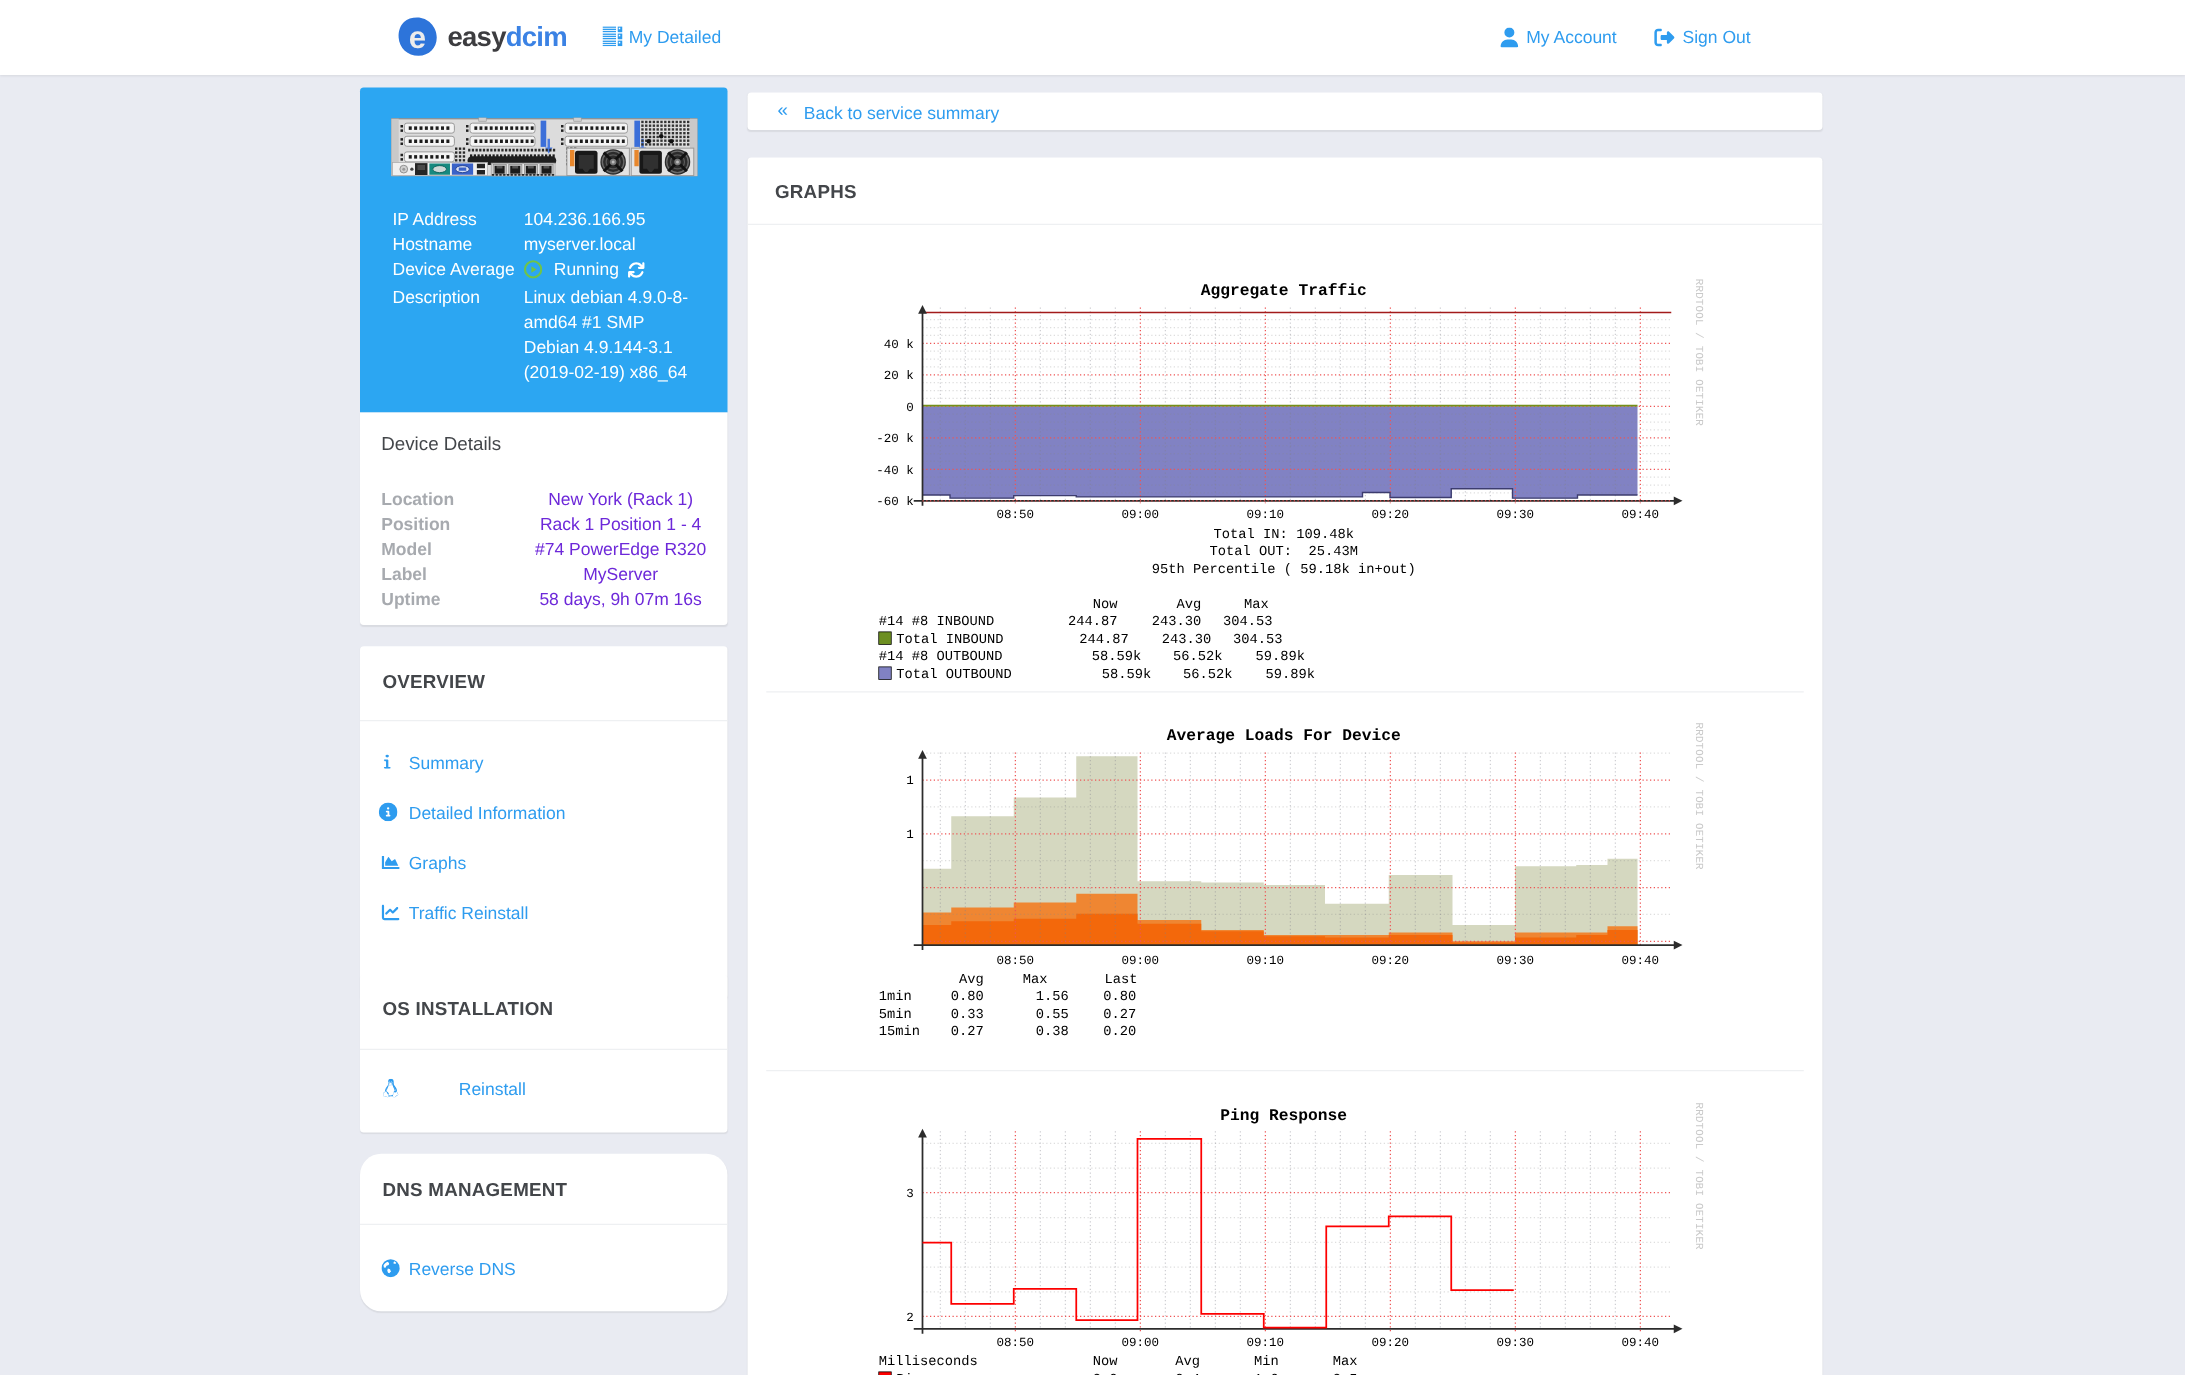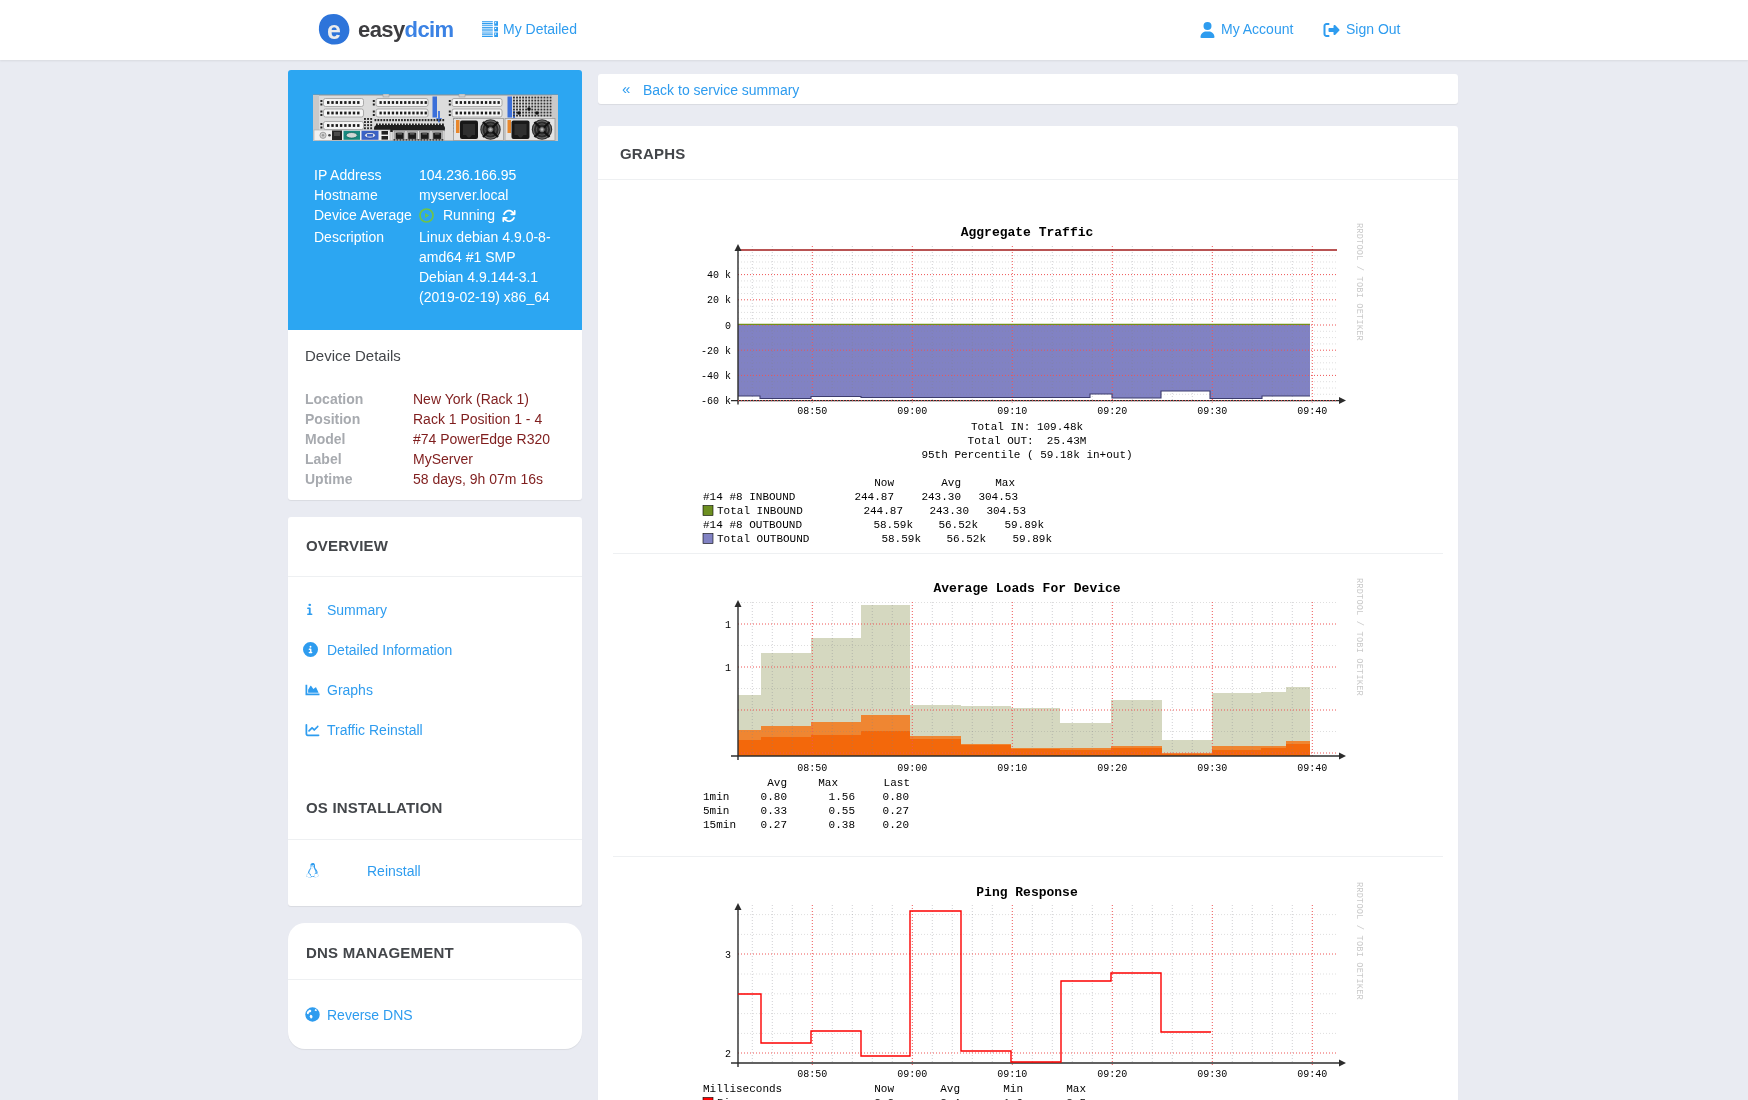--- a/index.html
+++ b/index.html
@@ -414,21 +414,21 @@
   </div>
   <div style="position:absolute;left:0;top:62px">Description</div>
   <div style="position:absolute;left:105px;top:62px;width:150px;">Linux debian 4.9.0-8-<br>amd64 #1 SMP<br>Debian 4.9.144-3.1<br>(2019-02-19) x86_64</div>
 </div>
 
 <div class="panel" style="left:288px;top:330px;width:294px;height:170px;border-top-left-radius:0;border-top-right-radius:0;">
   <div style="position:absolute;left:17px;top:16.5px;font-size:15px;color:#43464a;">Device Details</div>
   <div style="position:absolute;left:17px;top:59px;font-size:14px;line-height:20px;color:#a7aaaf;font-weight:bold;">
     Location<br>Position<br>Model<br>Label<br>Uptime
   </div>
-  <div style="position:absolute;left:125px;top:59px;font-size:14px;line-height:20px;color:#7f1d1d;">
+  <div style="position:absolute;left:140px;top:59px;font-size:14px;line-height:20px;color:#6d28d9;text-align:center;">
     New York (Rack 1)<br>Rack 1 Position 1 - 4<br>#74 PowerEdge R320<br>MyServer<br>58 days, 9h 07m 16s
   </div>
 </div>
 
 <div class="panel" style="left:288px;top:517px;width:294px;height:282px;">
   <div class="phead" style="top:20px;">OVERVIEW</div>
   <div class="pdiv" style="top:59px;"></div>
   <svg style="position:absolute;left:19px;top:86px" width="5.5" height="12" viewBox="0 0 192 512" preserveAspectRatio="none" fill="#2e9cef">
       <path d="M48 80a48 48 0 1 1 96 0A48 48 0 1 1 48 80zM0 224c0-17.7 14.3-32 32-32H96c17.7 0 32 14.3 32 32V448h32c17.7 0 32 14.3 32 32s-14.3 32-32 32H32c-17.7 0-32-14.3-32-32s14.3-32 32-32H64V256H32c-17.7 0-32-14.3-32-32z"></path>
     </svg>

